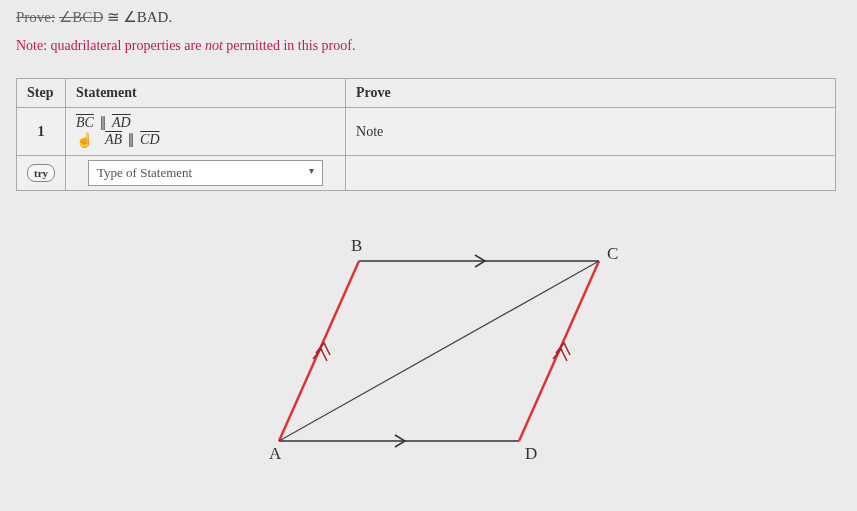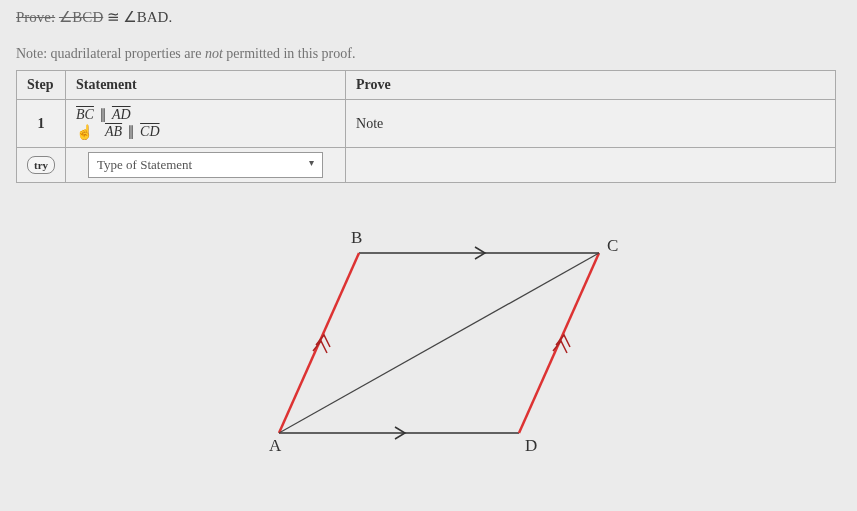--- a/index.html
+++ b/index.html
@@ -8,26 +8,26 @@
     padding: 8px 16px;
     font-family: Georgia, 'Times New Roman', serif;
     background: #ebebeb;
     color: #333;
     width: 857px;
     height: 511px;
   }
   .prove-line {
     font-size: 15px;
     color: #444;
-    margin-bottom: 20px;
+    margin-bottom: 12px;
   }
   .note-line {
     font-size: 14px;
-    color: #737373;
-    margin-bottom: 8px;
+    color: #be185d;
+    margin-bottom: 24px;
   }
   .italic { font-style: italic; }
   .angle-sym { font-family: 'Times New Roman', serif; }
   .strike-top { text-decoration: line-through; text-decoration-thickness: 1px; color: #666;}
   table.proof {
     border-collapse: collapse;
     width: 820px;
     background: #f0f0f0;
   }
   table.proof th, table.proof td {

